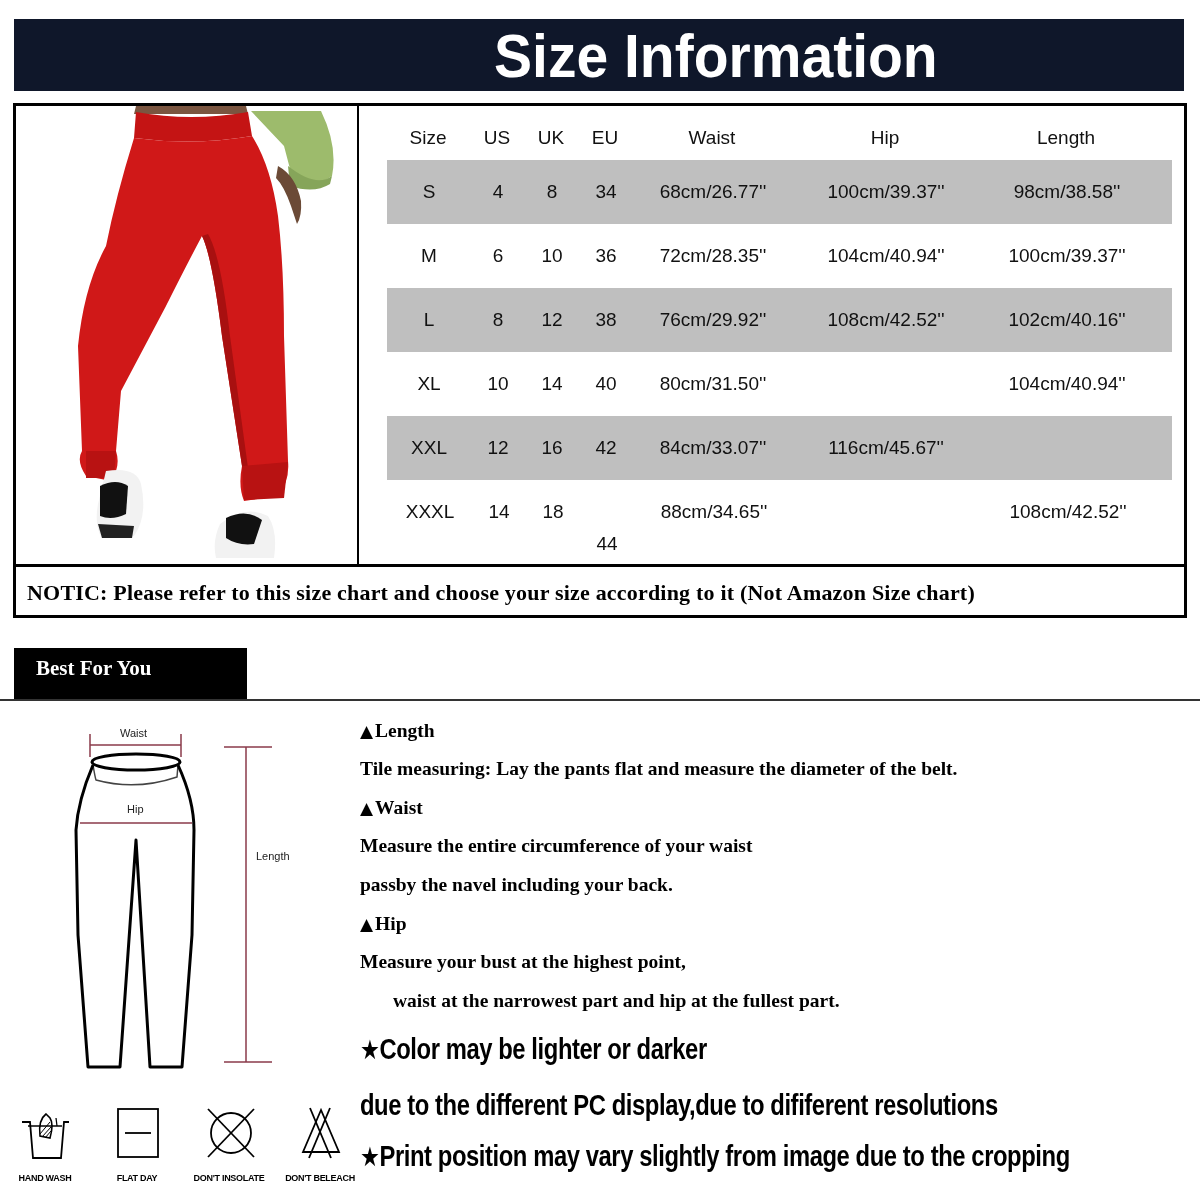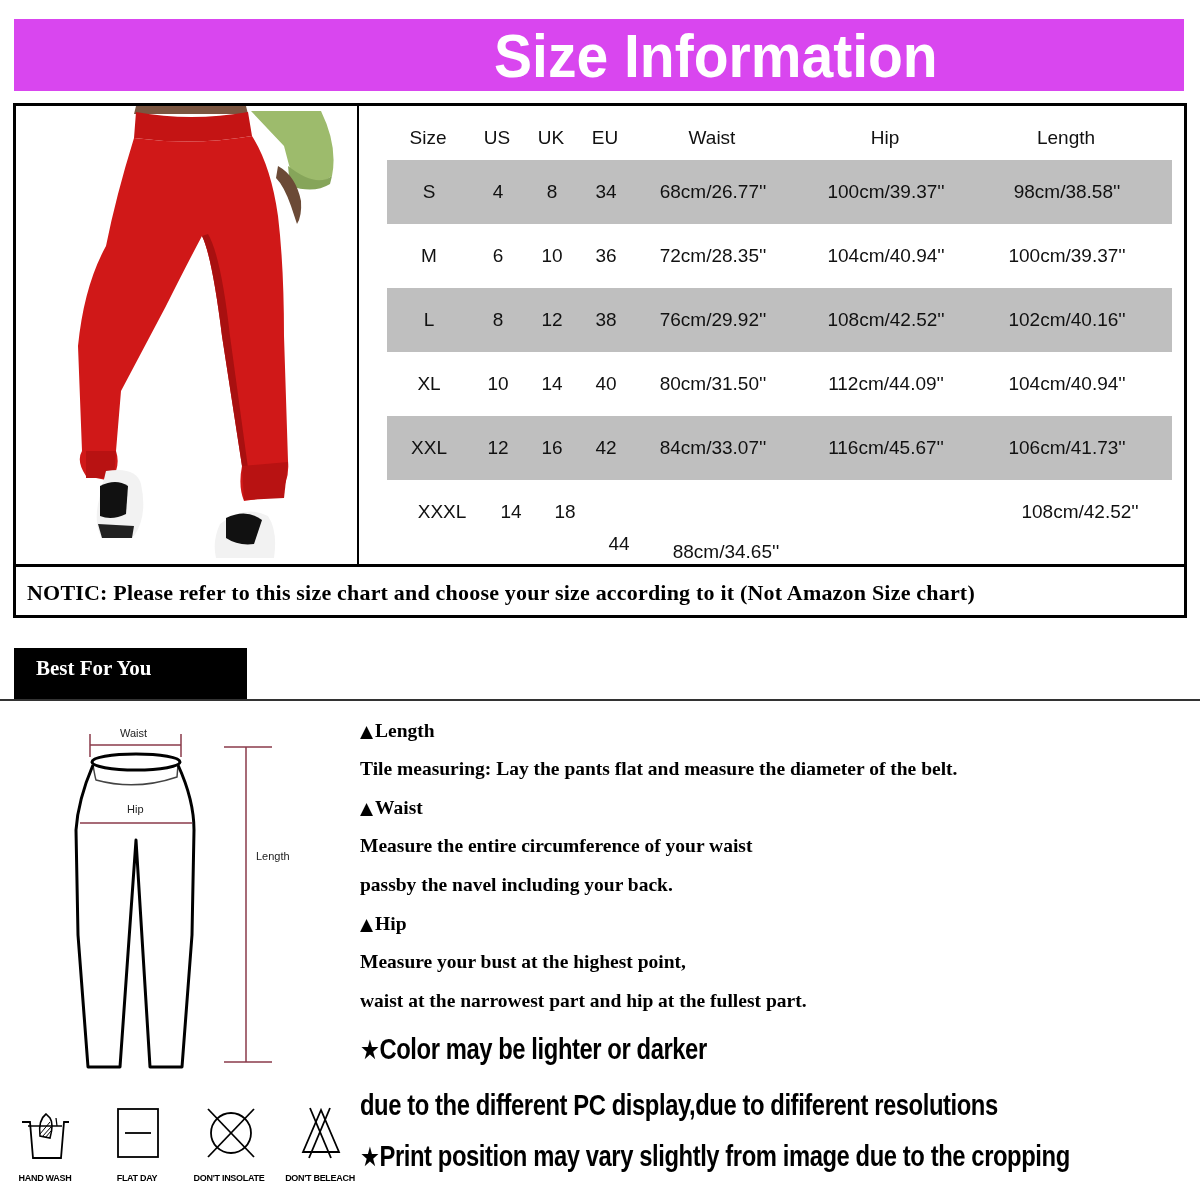--- a/index.html
+++ b/index.html
@@ -1,21 +1,21 @@
 <!DOCTYPE html>
 <html><head>
 <meta charset="utf-8">
 <style>
   * { box-sizing: border-box; margin: 0; padding: 0; }
   html, body { width: 1200px; height: 1200px; background: #ffffff; overflow: hidden; }
   body { position: relative; font-family: "Liberation Sans", sans-serif; color: #000; }
 
   .title-bar {
     position: absolute; left: 14px; top: 19px; width: 1170px; height: 72px;
-    background: #d946ef; color: #fff;
+    background: #0f172a; color: #fff;
   }
   .title-bar .title {
     position: absolute; left: 480px; top: 2px;
     font-family: "Liberation Sans", sans-serif; font-weight: bold;
     font-size: 62px; letter-spacing: 0px; transform: scaleX(0.92); transform-origin: left top;
     line-height: 70px;
   }
 
   .size-box {
     position: absolute; left: 13px; top: 103px; width: 1174px; height: 515px;
@@ -151,40 +151,38 @@
       <div class="t-cell" style="left:406px; width:186px;">108cm/42.52''</div>
       <div class="t-cell" style="left:592px; width:176px;">102cm/40.16''</div>
     </div>
 
     <div class="t-row" style="top:246px; left:1px;">
       <div class="t-cell" style="left:0; width:84px;">XL</div>
       <div class="t-cell" style="left:84px; width:54px;">10</div>
       <div class="t-cell" style="left:138px; width:54px;">14</div>
       <div class="t-cell" style="left:192px; width:54px;">40</div>
       <div class="t-cell" style="left:246px; width:160px;">80cm/31.50''</div>
-      <div class="t-cell" style="left:406px; width:186px;">112cm/44.09''</div>
       <div class="t-cell" style="left:592px; width:176px;">104cm/40.94''</div>
     </div>
 
     <div class="t-row shade" style="top:310px; left:1px;">
       <div class="t-cell" style="left:0; width:84px;">XXL</div>
       <div class="t-cell" style="left:84px; width:54px;">12</div>
       <div class="t-cell" style="left:138px; width:54px;">16</div>
       <div class="t-cell" style="left:192px; width:54px;">42</div>
       <div class="t-cell" style="left:246px; width:160px;">84cm/33.07''</div>
       <div class="t-cell" style="left:406px; width:186px;">116cm/45.67''</div>
-      <div class="t-cell" style="left:592px; width:176px;">106cm/41.73''</div>
-    </div>
-
-    <div class="t-row" style="top:374px; left:14px;">
+    </div>
+
+    <div class="t-row" style="top:374px; left:2px;">
       <div class="t-cell" style="left:0; width:84px;">XXXL</div>
       <div class="t-cell" style="left:84px; width:54px;">14</div>
       <div class="t-cell" style="left:138px; width:54px;">18</div>
       <div class="t-cell" style="left:192px; width:54px;margin-top:32px;">44</div>
-      <div class="t-cell" style="left:246px; width:160px;margin-top:40px;">88cm/34.65''</div>
+      <div class="t-cell" style="left:246px; width:160px;">88cm/34.65''</div>
       <div class="t-cell" style="left:592px; width:176px;">108cm/42.52''</div>
     </div>
   </div>
 
   <div class="notice-row">
     <div class="notice-text">NOTIC: Please refer to this size chart and choose your size according to it (Not Amazon Size chart)</div>
   </div>
 </div>
 
 <div class="section-tab">
@@ -262,21 +260,21 @@
   <div class="ins-line" style="top:85px;">
     <span class="marker">▲</span><span>Waist</span>
   </div>
   <div class="ins-line" style="top:123px;">Measure the entire circumference of your waist</div>
   <div class="ins-line" style="top:162px;">passby the navel including your back.</div>
 
   <div class="ins-line" style="top:201px;">
     <span class="marker">▲</span><span>Hip</span>
   </div>
   <div class="ins-line" style="top:239px;">Measure your bust at the highest point,</div>
-  <div class="ins-line" style="top:278px;">waist at the narrowest part and hip at the fullest part.</div>
+  <div class="ins-line" style="top:278px;margin-left:33px;">waist at the narrowest part and hip at the fullest part.</div>
 
   <div class="ins-big" style="top:321px;">
     <span class="marker">★</span><span>Color may be lighter or darker</span>
   </div>
   <div class="ins-big" style="top:377px;">due to the different PC display,due to dififerent resolutions</div>
   <div class="ins-big" style="top:428px;">
     <span class="marker">★</span><span>Print position may vary slightly from image due to the cropping</span>
   </div>
 </div>
 

